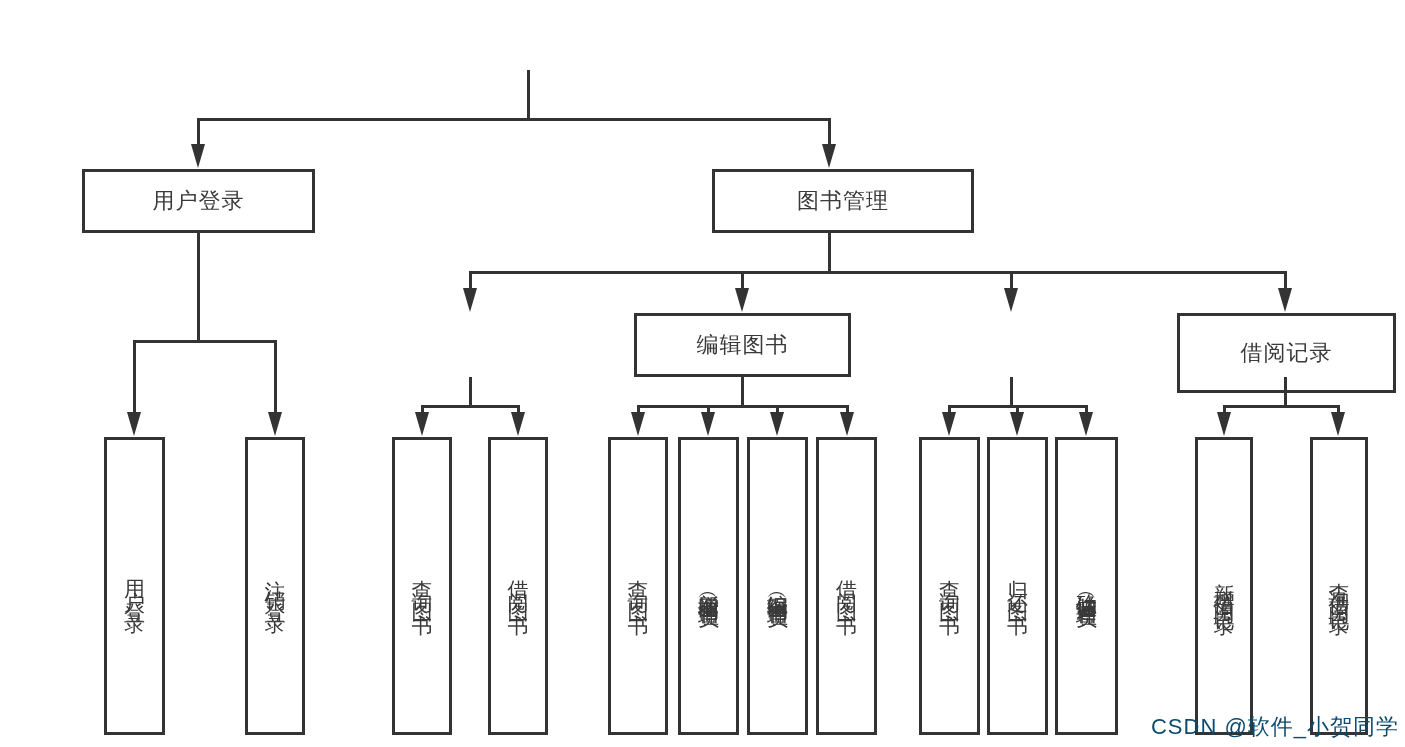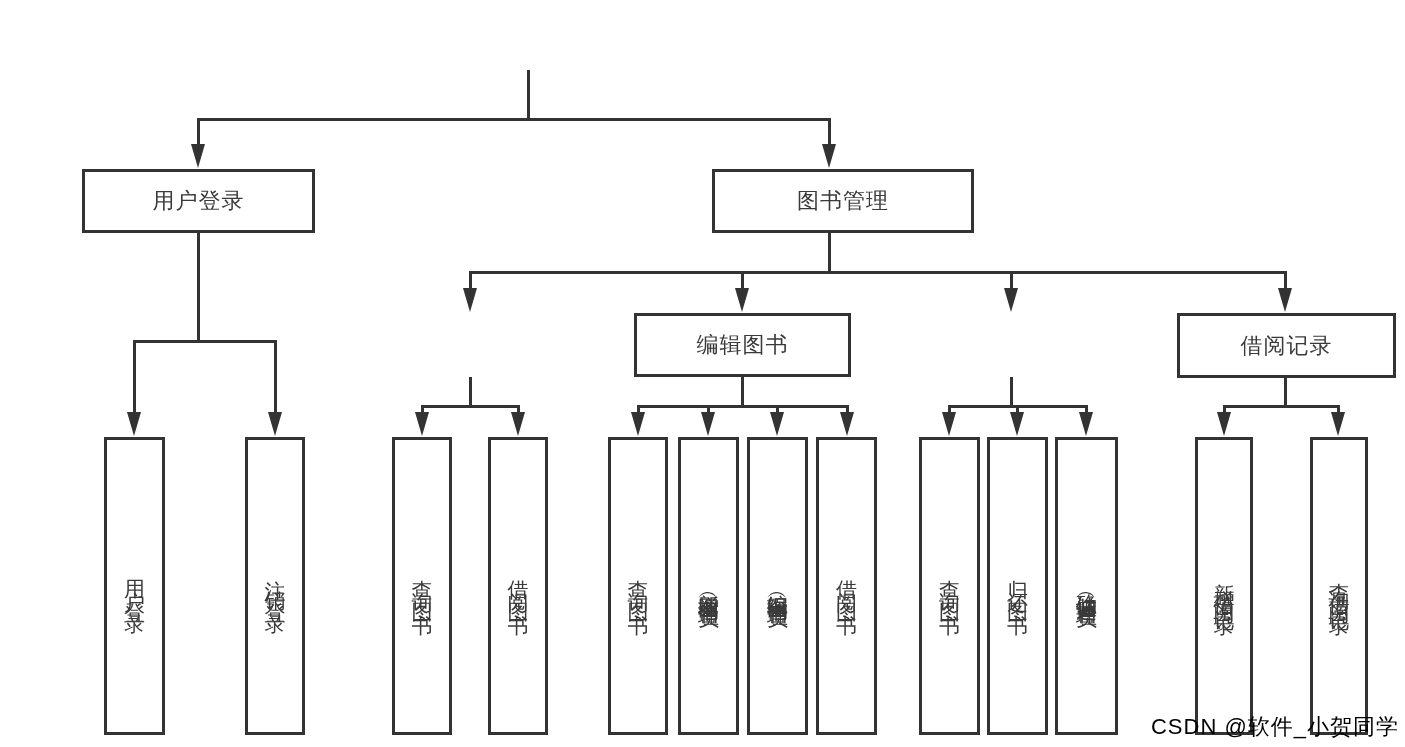--- a/index.html
+++ b/index.html
@@ -62,21 +62,21 @@
     height: 0;
     border-left: 7px solid transparent;
     border-right: 7px solid transparent;
     border-top: 24px solid #333333;
   }
   .watermark {
     position: absolute;
     right: 6px;
     top: 712px;
     font-size: 22px;
-    color: #000000;
+    color: #0c4a6e;
     letter-spacing: 1px;
     z-index: 5;
   }
 </style>
 </head>
 <body>
 
 <div id="canvas">
 
 
@@ -108,21 +108,21 @@
   <div class="vline" style="left:741px; top:271px; height:21px;"></div>
   <div class="arrow" style="left:735px; top:288px;"></div>
   <div class="vline" style="left:1010px; top:271px; height:21px;"></div>
   <div class="arrow" style="left:1004px; top:288px;"></div>
   <div class="vline" style="left:1284px; top:271px; height:21px;"></div>
   <div class="arrow" style="left:1278px; top:288px;"></div>
 
   <div class="box" style="left:634px; top:313px; width:217px; height:64px;">
     <span>编辑图书</span>
   </div>
-  <div class="box" style="left:1177px; top:313px; width:219px; height:65px;">
+  <div class="box" style="left:1177px; top:313px; width:219px; height:80px;">
     <span>借阅记录</span>
   </div>
 
   <div class="vline" style="left:469px; top:377px; height:28px;"></div>
   <div class="hline" style="left:421px; top:405px; width:99px;"></div>
   <div class="vline" style="left:421px; top:405px; height:11px;"></div>
   <div class="arrow" style="left:415px; top:412px;"></div>
   <div class="vline" style="left:517px; top:405px; height:11px;"></div>
   <div class="arrow" style="left:511px; top:412px;"></div>
 

